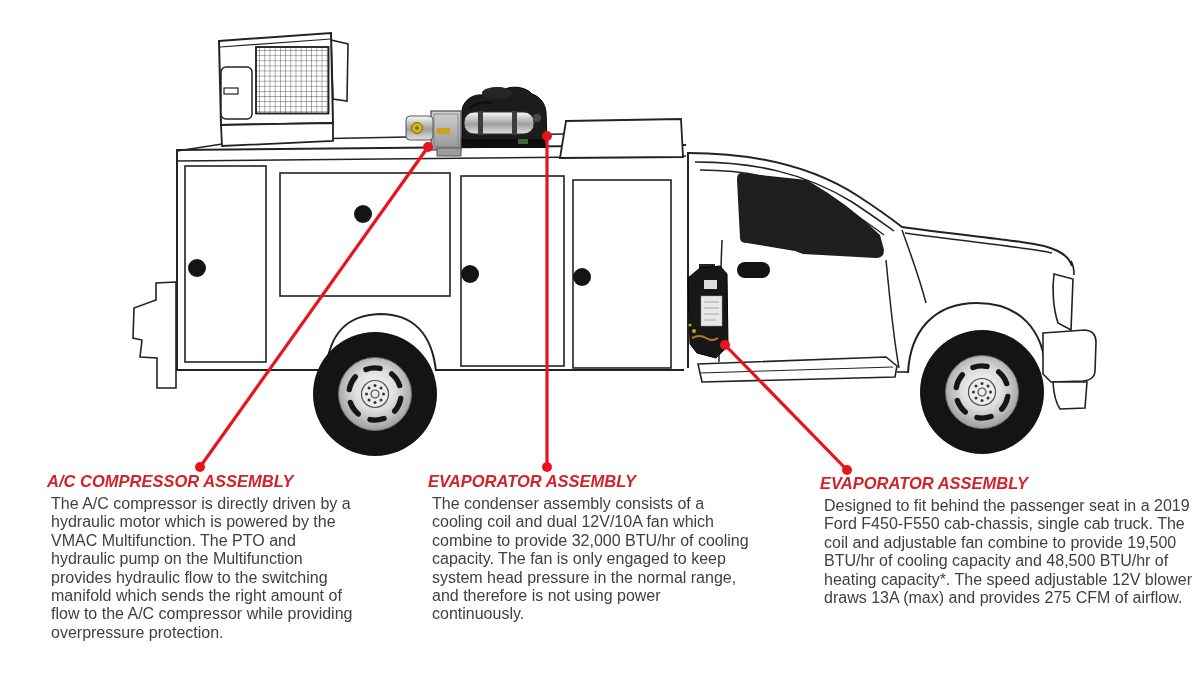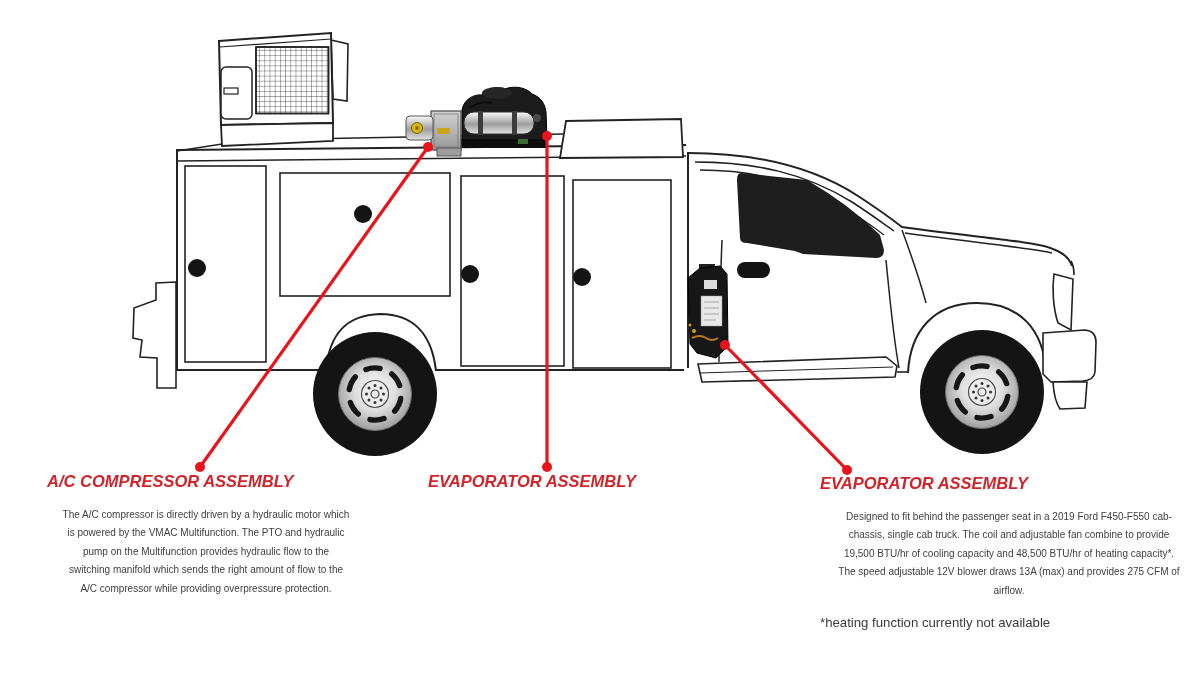--- a/index.html
+++ b/index.html
@@ -2,21 +2,21 @@
 <html><head>
 <meta charset="utf-8">
 <style>
   html,body{margin:0;padding:0;background:#ffffff;}
   .page{position:relative;width:1200px;height:675px;background:#ffffff;overflow:hidden;
         font-family:"Liberation Sans",sans-serif;}
   .diagram-svg{position:absolute;left:0;top:0;}
   .callout{position:absolute;}
   .callout .title{font-style:italic;font-weight:700;font-size:16.5px;line-height:20px;
                   color:#d2232a;margin:0 0 3px 0;letter-spacing:0;}
-  .callout .body{margin:15px;font-size:10px;line-height:18.4px;color:#3f3f3f;text-align:center;}
+  .callout .body{margin:4px;font-size:16px;line-height:18.4px;color:#3f3f3f;}
   .callout .footnote{margin:1px 0 0 0;font-size:13.2px;line-height:16px;color:#3a3a3a;}
   #c1{left:47px;top:471px;width:318px;}
   #c2{left:428px;top:471px;width:325px;}
   #c3{left:820px;top:473px;width:378px;}
 </style>
 </head>
 <body>
 
 <div class="page">
 
@@ -196,21 +196,21 @@
     </g>
   </svg>
 
   <div class="callout" id="c1">
     <h3 class="title">A/C COMPRESSOR ASSEMBLY</h3>
     <p class="body">The A/C compressor is directly driven by a hydraulic motor which is powered by the VMAC Multifunction. The PTO and hydraulic pump on the Multifunction provides hydraulic flow to the switching manifold which sends the right amount of flow to the A/C compressor while providing overpressure protection.</p>
   </div>
 
   <div class="callout" id="c2">
     <h3 class="title">EVAPORATOR ASSEMBLY</h3>
+    <p class="body">The condenser assembly consists of a cooling coil and dual 12V/10A fan which combine to provide 32,000 BTU/hr of cooling capacity. The fan is only engaged to keep system head pressure in the normal range, and therefore is not using power continuously.</p>
   </div>
 
   <div class="callout" id="c3">
     <h3 class="title">EVAPORATOR ASSEMBLY</h3>
     <p class="body">Designed to fit behind the passenger seat in a 2019 Ford F450-F550 cab-chassis, single cab truck. The coil and adjustable fan combine to provide 19,500 BTU/hr of cooling capacity and 48,500 BTU/hr of heating capacity*. The speed adjustable 12V blower draws 13A (max) and provides 275 CFM of airflow.</p>
-    <p class="footnote">*heating function currently not available</p>
   </div>
 
 </div>
 
 </body></html>

